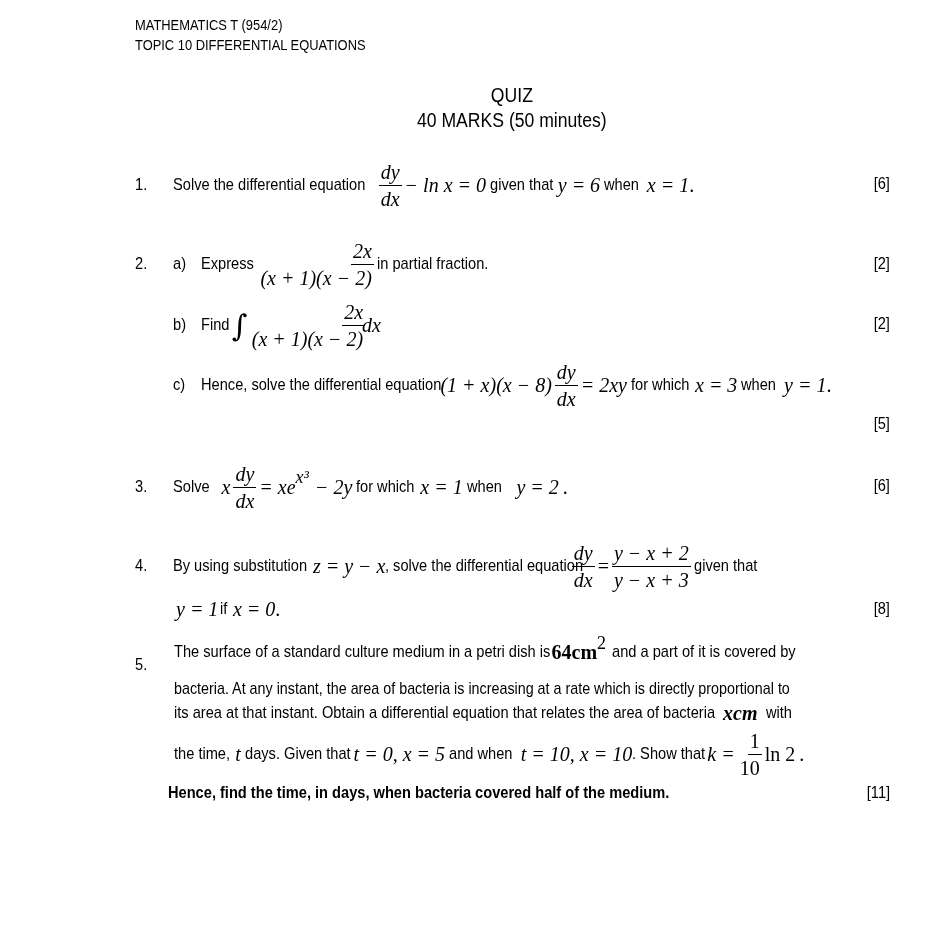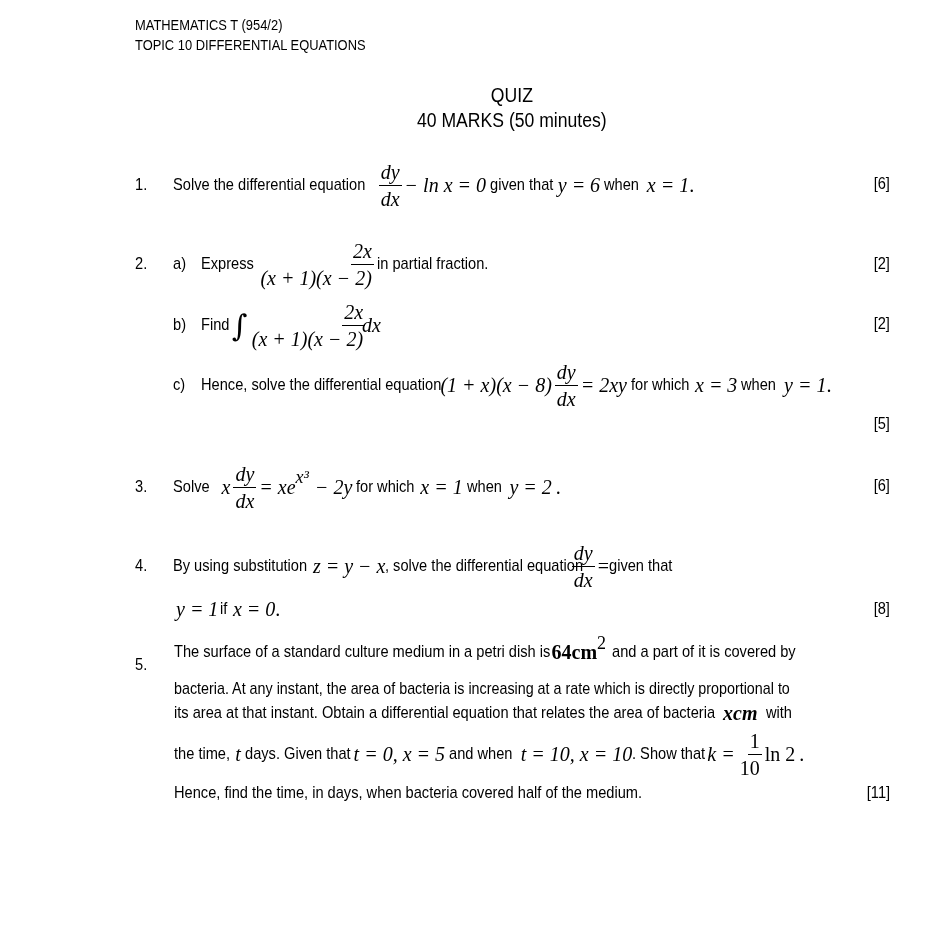--- a/index.html
+++ b/index.html
@@ -100,37 +100,41 @@
     <span class="math frac">
       <span class="num">dy</span>
       <span class="den">dx</span>
     </span>
     <span class="math">= xe</span>
     <span class="math sup">x³</span>
     <span class="math" style="margin-left:6px;">− 2y</span>
     <span class="sans" style="margin-left:4px;">for which</span>
     <span class="math" style="margin-left:-4px;">x = 1</span>
     <span class="sans" style="margin-left:4px;">when</span>
-    <span class="math" style="margin-left:2px;">y = 2</span>
+    <span class="math" style="margin-left:9px;">y = 2</span>
     <span class="math up" style="margin-left:4px;">.</span>
   </div>
   <div class="marks" style="top:476px;">[6]</div>
 </div>
 
 <div>
   <div class="line" style="left:135px; top:538px; height:56px;">
     <span class="sans" style="width:38px;">4.</span>
     <span class="sans">By using substitution</span>
     <span class="math" style="margin-left:-16px;">z = y − x</span>
     <span class="sans">, solve the differential equation</span>
     <span class="math frac" style="margin-left:-44px;">
       <span class="num">dy</span>
       <span class="den">dx</span>
     </span>
     <span class="math up">=</span>
+    <span class="math frac">
+      <span class="num">y − x + 2</span>
+      <span class="den">y − x + 3</span>
+    </span>
     <span class="sans">given that</span>
   </div>
   <div class="line" style="left:176px; top:596px; height:26px;">
     <span class="math">y = 1</span>
     <span class="sans" style="margin-left:2px;">if</span>
     <span class="math" style="margin-left:4px;">x = 0</span>
     <span class="math up">.</span>
   </div>
   <div class="marks" style="top:599px;">[8]</div>
 </div>
@@ -159,17 +163,17 @@
     <span class="math" style="margin-left:-2px;">t = 10, x = 10</span>
     <span class="sans">.  Show that</span>
     <span class="math" style="margin-left:-10px;">k =</span>
     <span class="math frac up">
       <span class="num">1</span>
       <span class="den">10</span>
     </span>
     <span class="math up">ln 2</span>
     <span class="math up" style="margin-left:4px;">.</span>
   </div>
-  <div class="line" style="left:174px; top:781px; height:24px;">
+  <div class="line" style="left:168px; top:781px; height:24px;font-weight:bold;">
     <span class="sans">Hence, find the time, in days, when bacteria covered half of the medium.</span>
   </div>
   <div class="marks" style="top:783px;">[11]</div>
 </div>
 
 </body></html>

